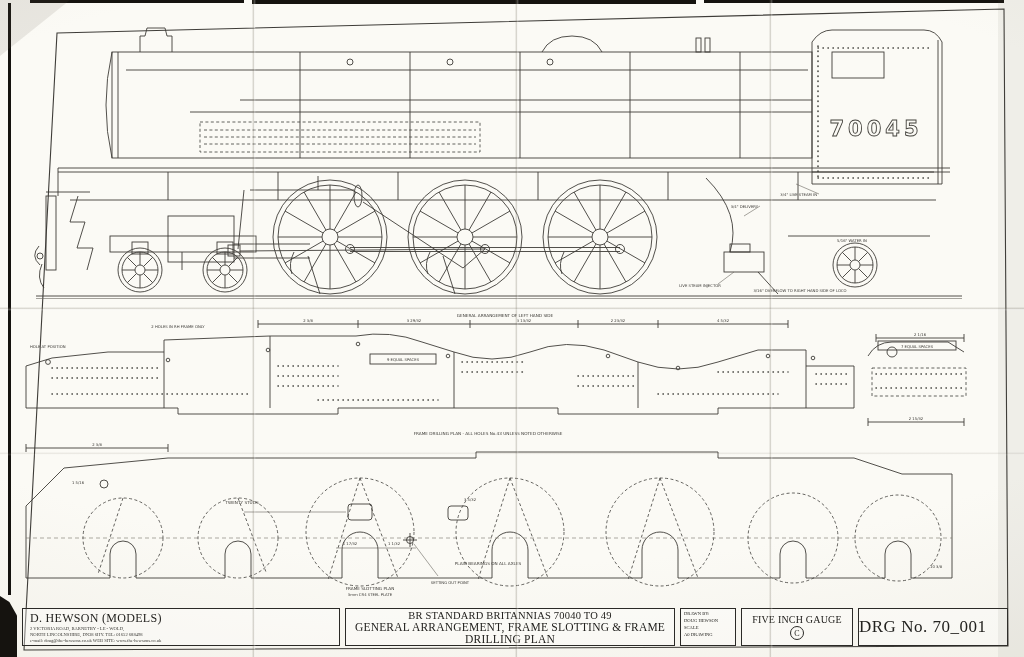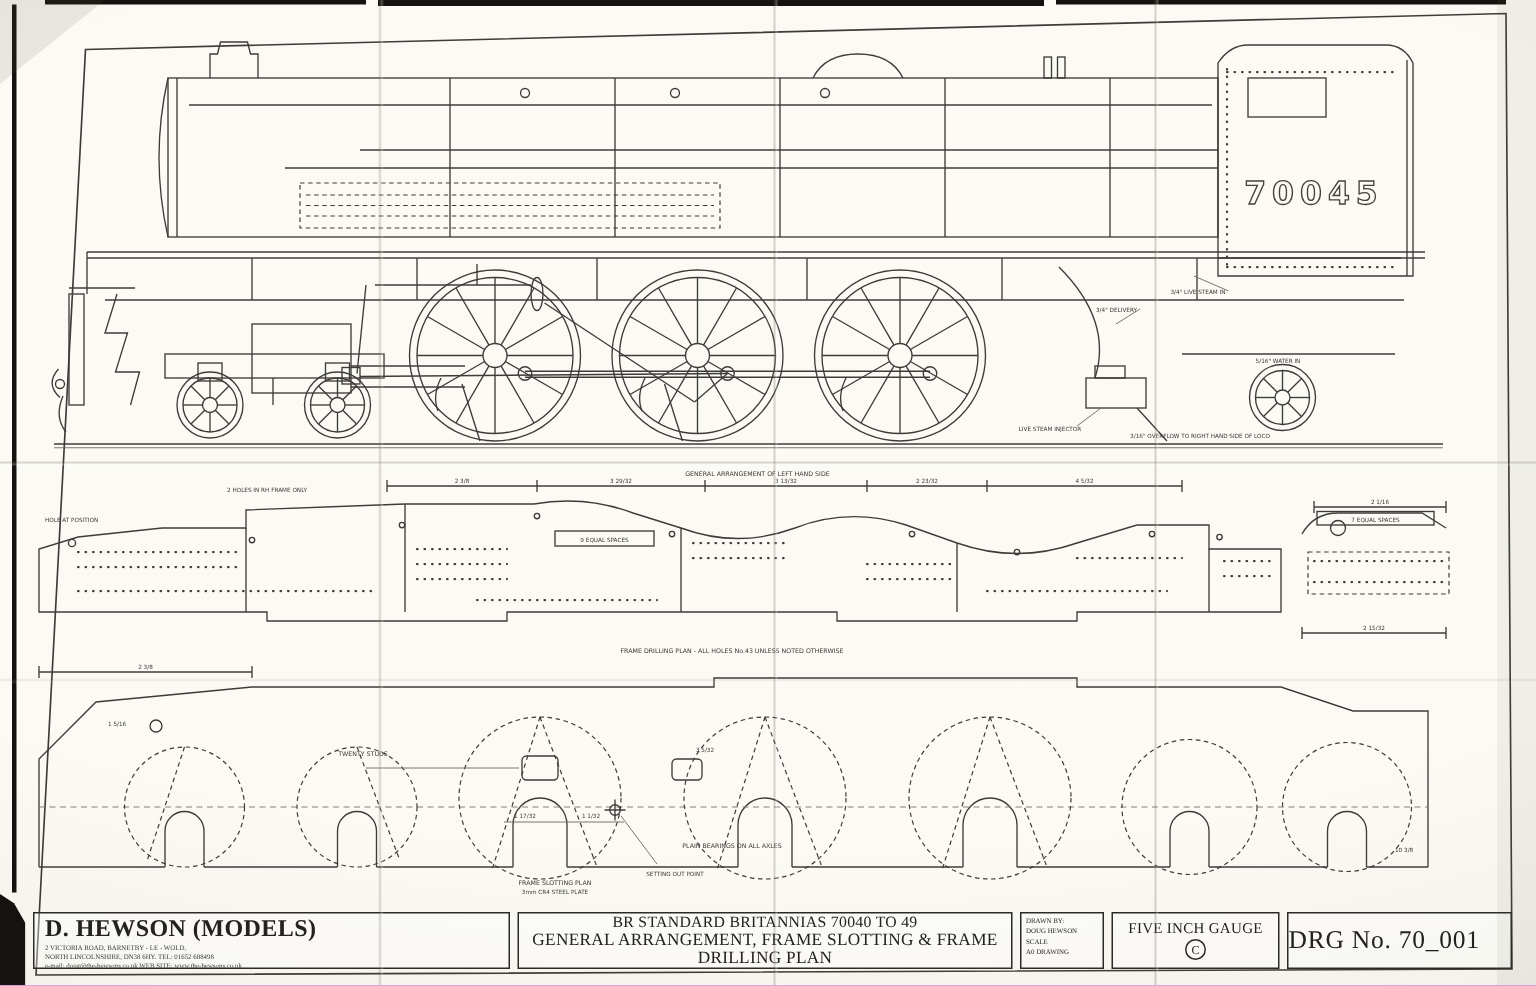--- a/index.html
+++ b/index.html
@@ -25,21 +25,21 @@
   .dots, .dots *{stroke:#3e3c38;fill:none;stroke-width:1.5;stroke-dasharray:.4 4.6;stroke-linecap:round;}
   .tx, .tx *{font-family:"DejaVu Sans",sans-serif;fill:#3a3834;stroke:none;}
   .t38{font-size:3.8px;} .t42{font-size:4.2px;}
   .num{font-family:"DejaVu Sans",sans-serif;font-weight:bold;font-size:21px;letter-spacing:4px;
        fill:none;stroke:#45433e;stroke-width:.9;}
   
   #titleRow{position:absolute;left:22px;top:608px;width:986px;height:38px;display:flex;gap:5px;}
   .tb{border:1.3px solid #2b2a27;background:rgba(255,255,255,.35);box-sizing:border-box;
       font-family:"Liberation Serif",serif;color:#23221f;overflow:hidden;}
   .tb-left{width:318px;padding:2px 7px;}
-  .tb-company{font-size:16px;font-weight:bold;letter-spacing:.3px;}
+  .tb-company{font-size:12px;font-weight:normal;letter-spacing:.3px;}
   .tb-addr{font-size:4.6px;line-height:1.35;color:#3a3935;}
   .tb-title{width:330px;display:flex;flex-direction:column;justify-content:center;text-align:center;}
   .tb-title .l1{font-size:10.5px;letter-spacing:.2px;}
   .tb-title .l2{font-size:11.5px;letter-spacing:.2px;}
   .tb-drawn{width:56px;padding:2px 3px;font-size:4.6px;line-height:1.5;}
   .tb-gauge{width:112px;display:flex;flex-direction:column;align-items:center;justify-content:center;gap:1px;}
   .tb-gauge .g1{font-size:10px;letter-spacing:.2px;}
   .copyc{width:12px;height:12px;border:1px solid #2b2a27;border-radius:50%;
          display:flex;align-items:center;justify-content:center;font-size:8px;}
   .tb-drg{flex:1;display:flex;align-items:center;

